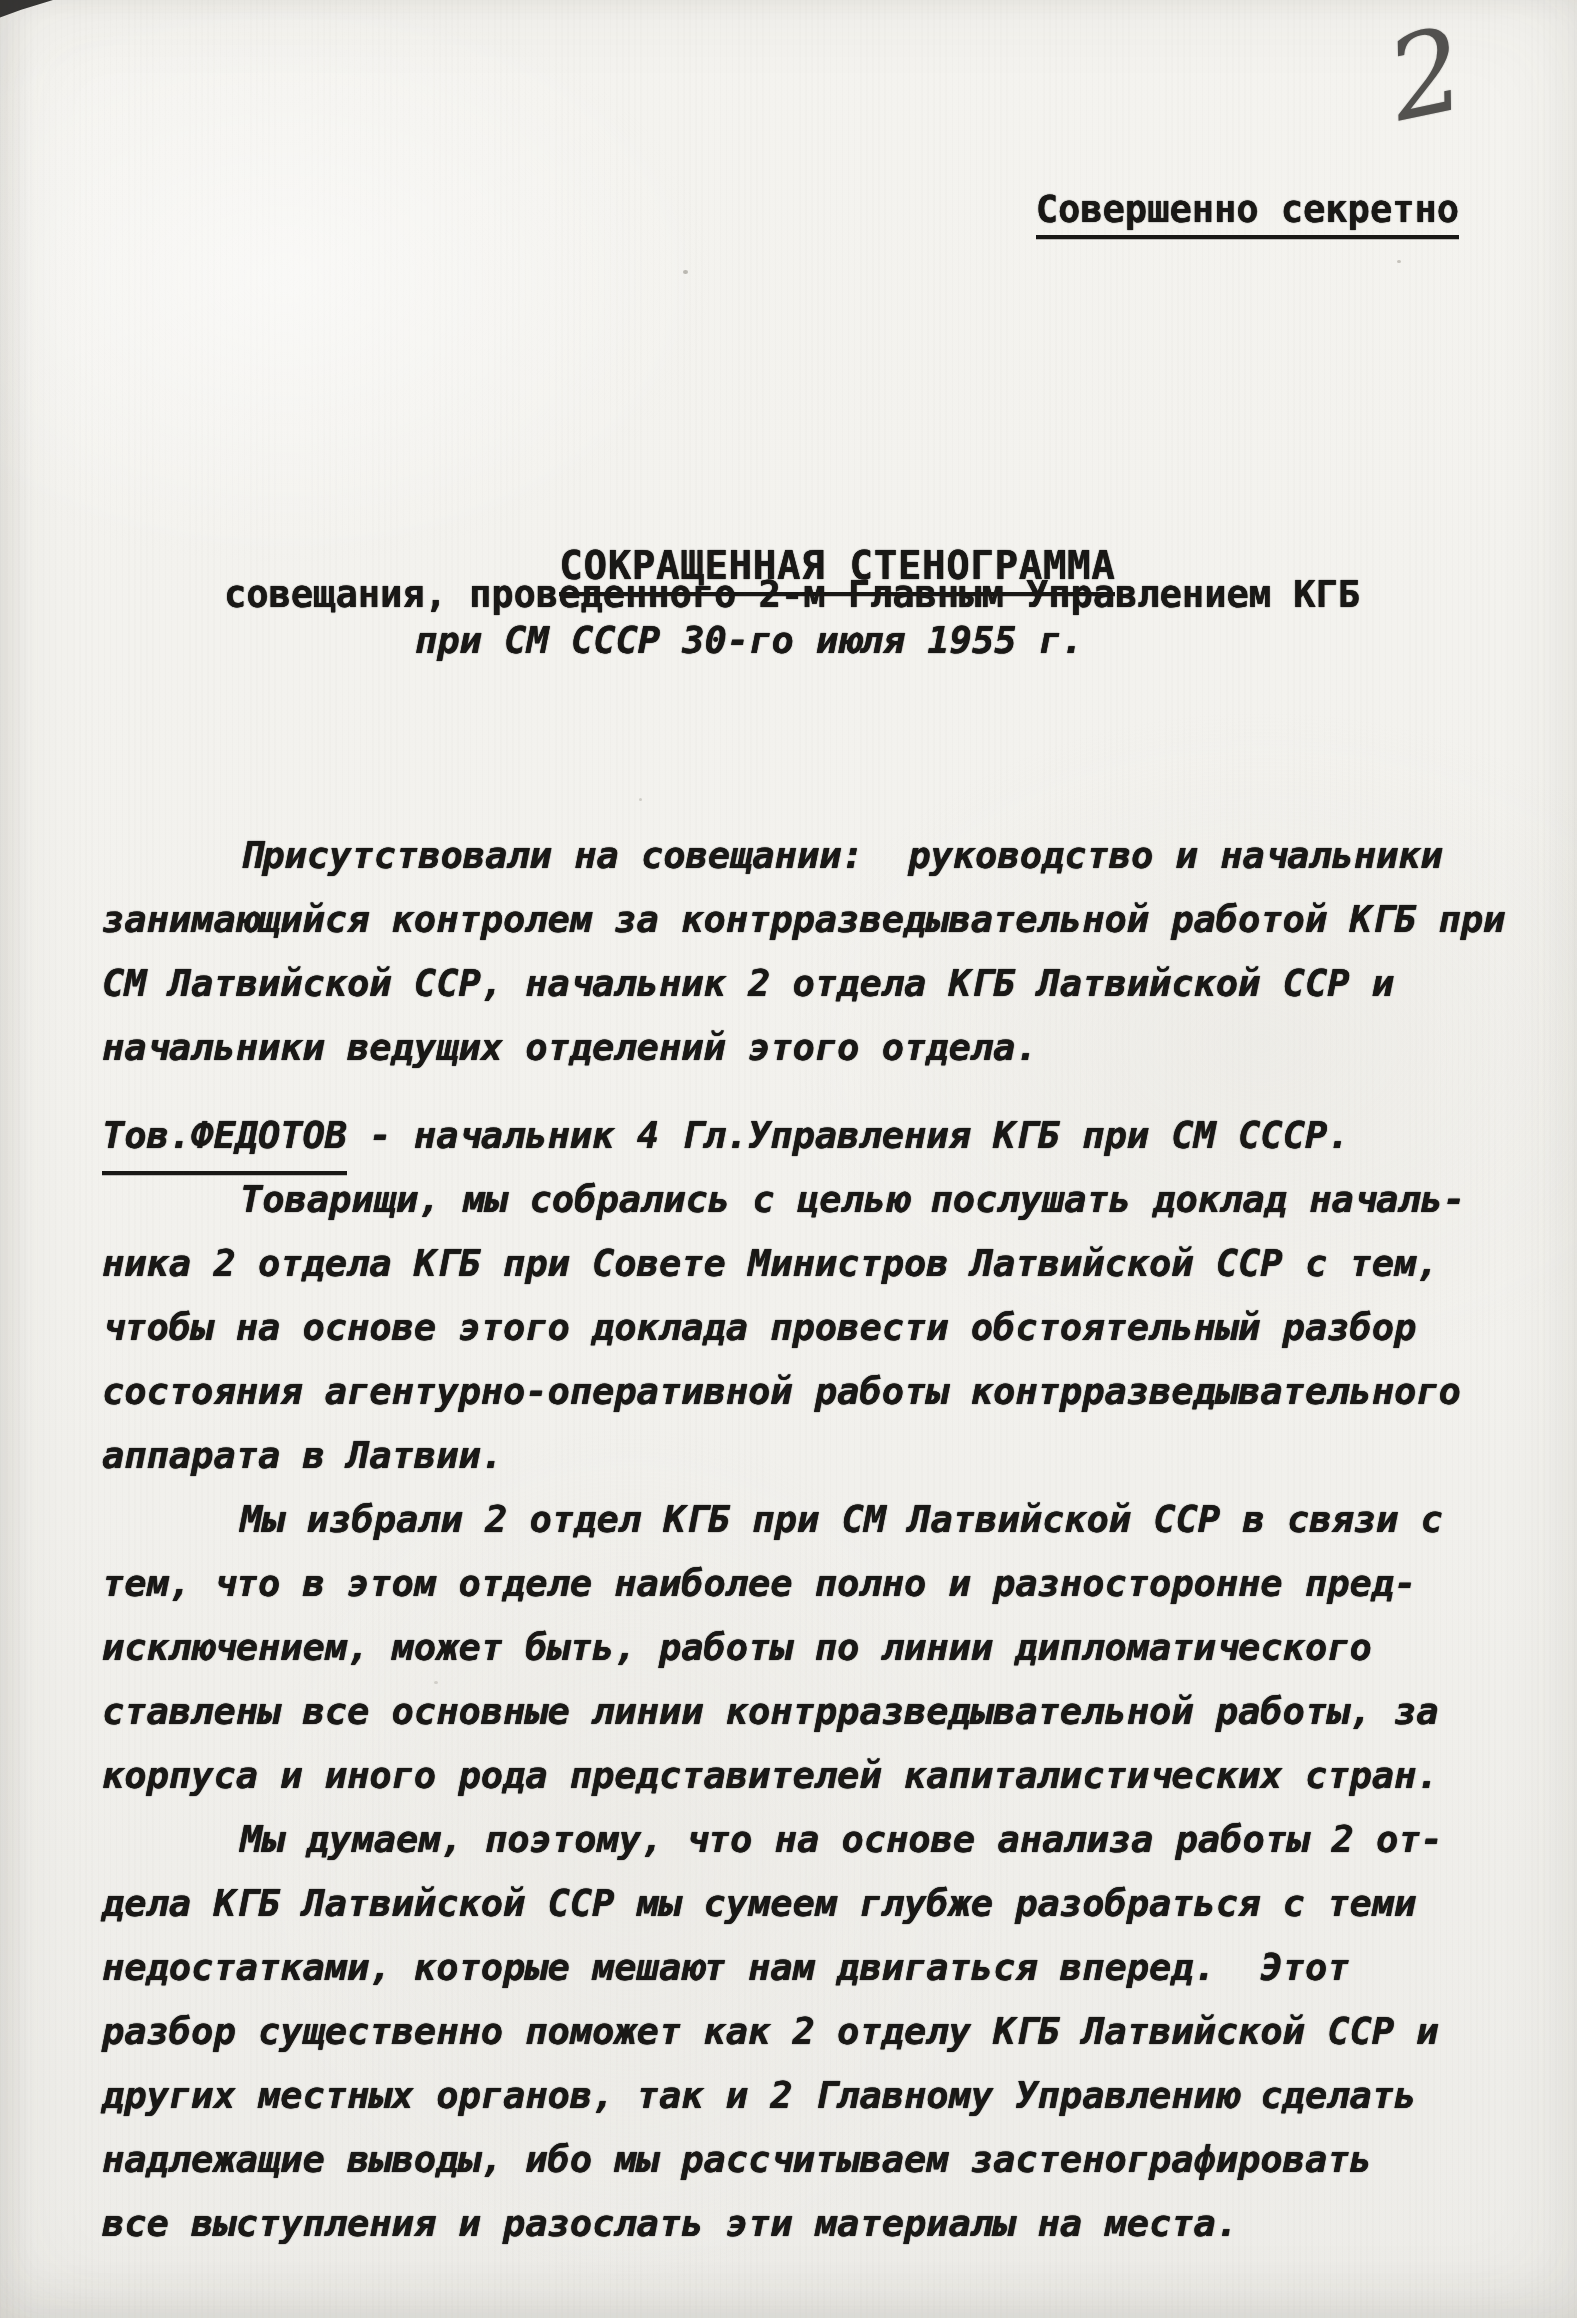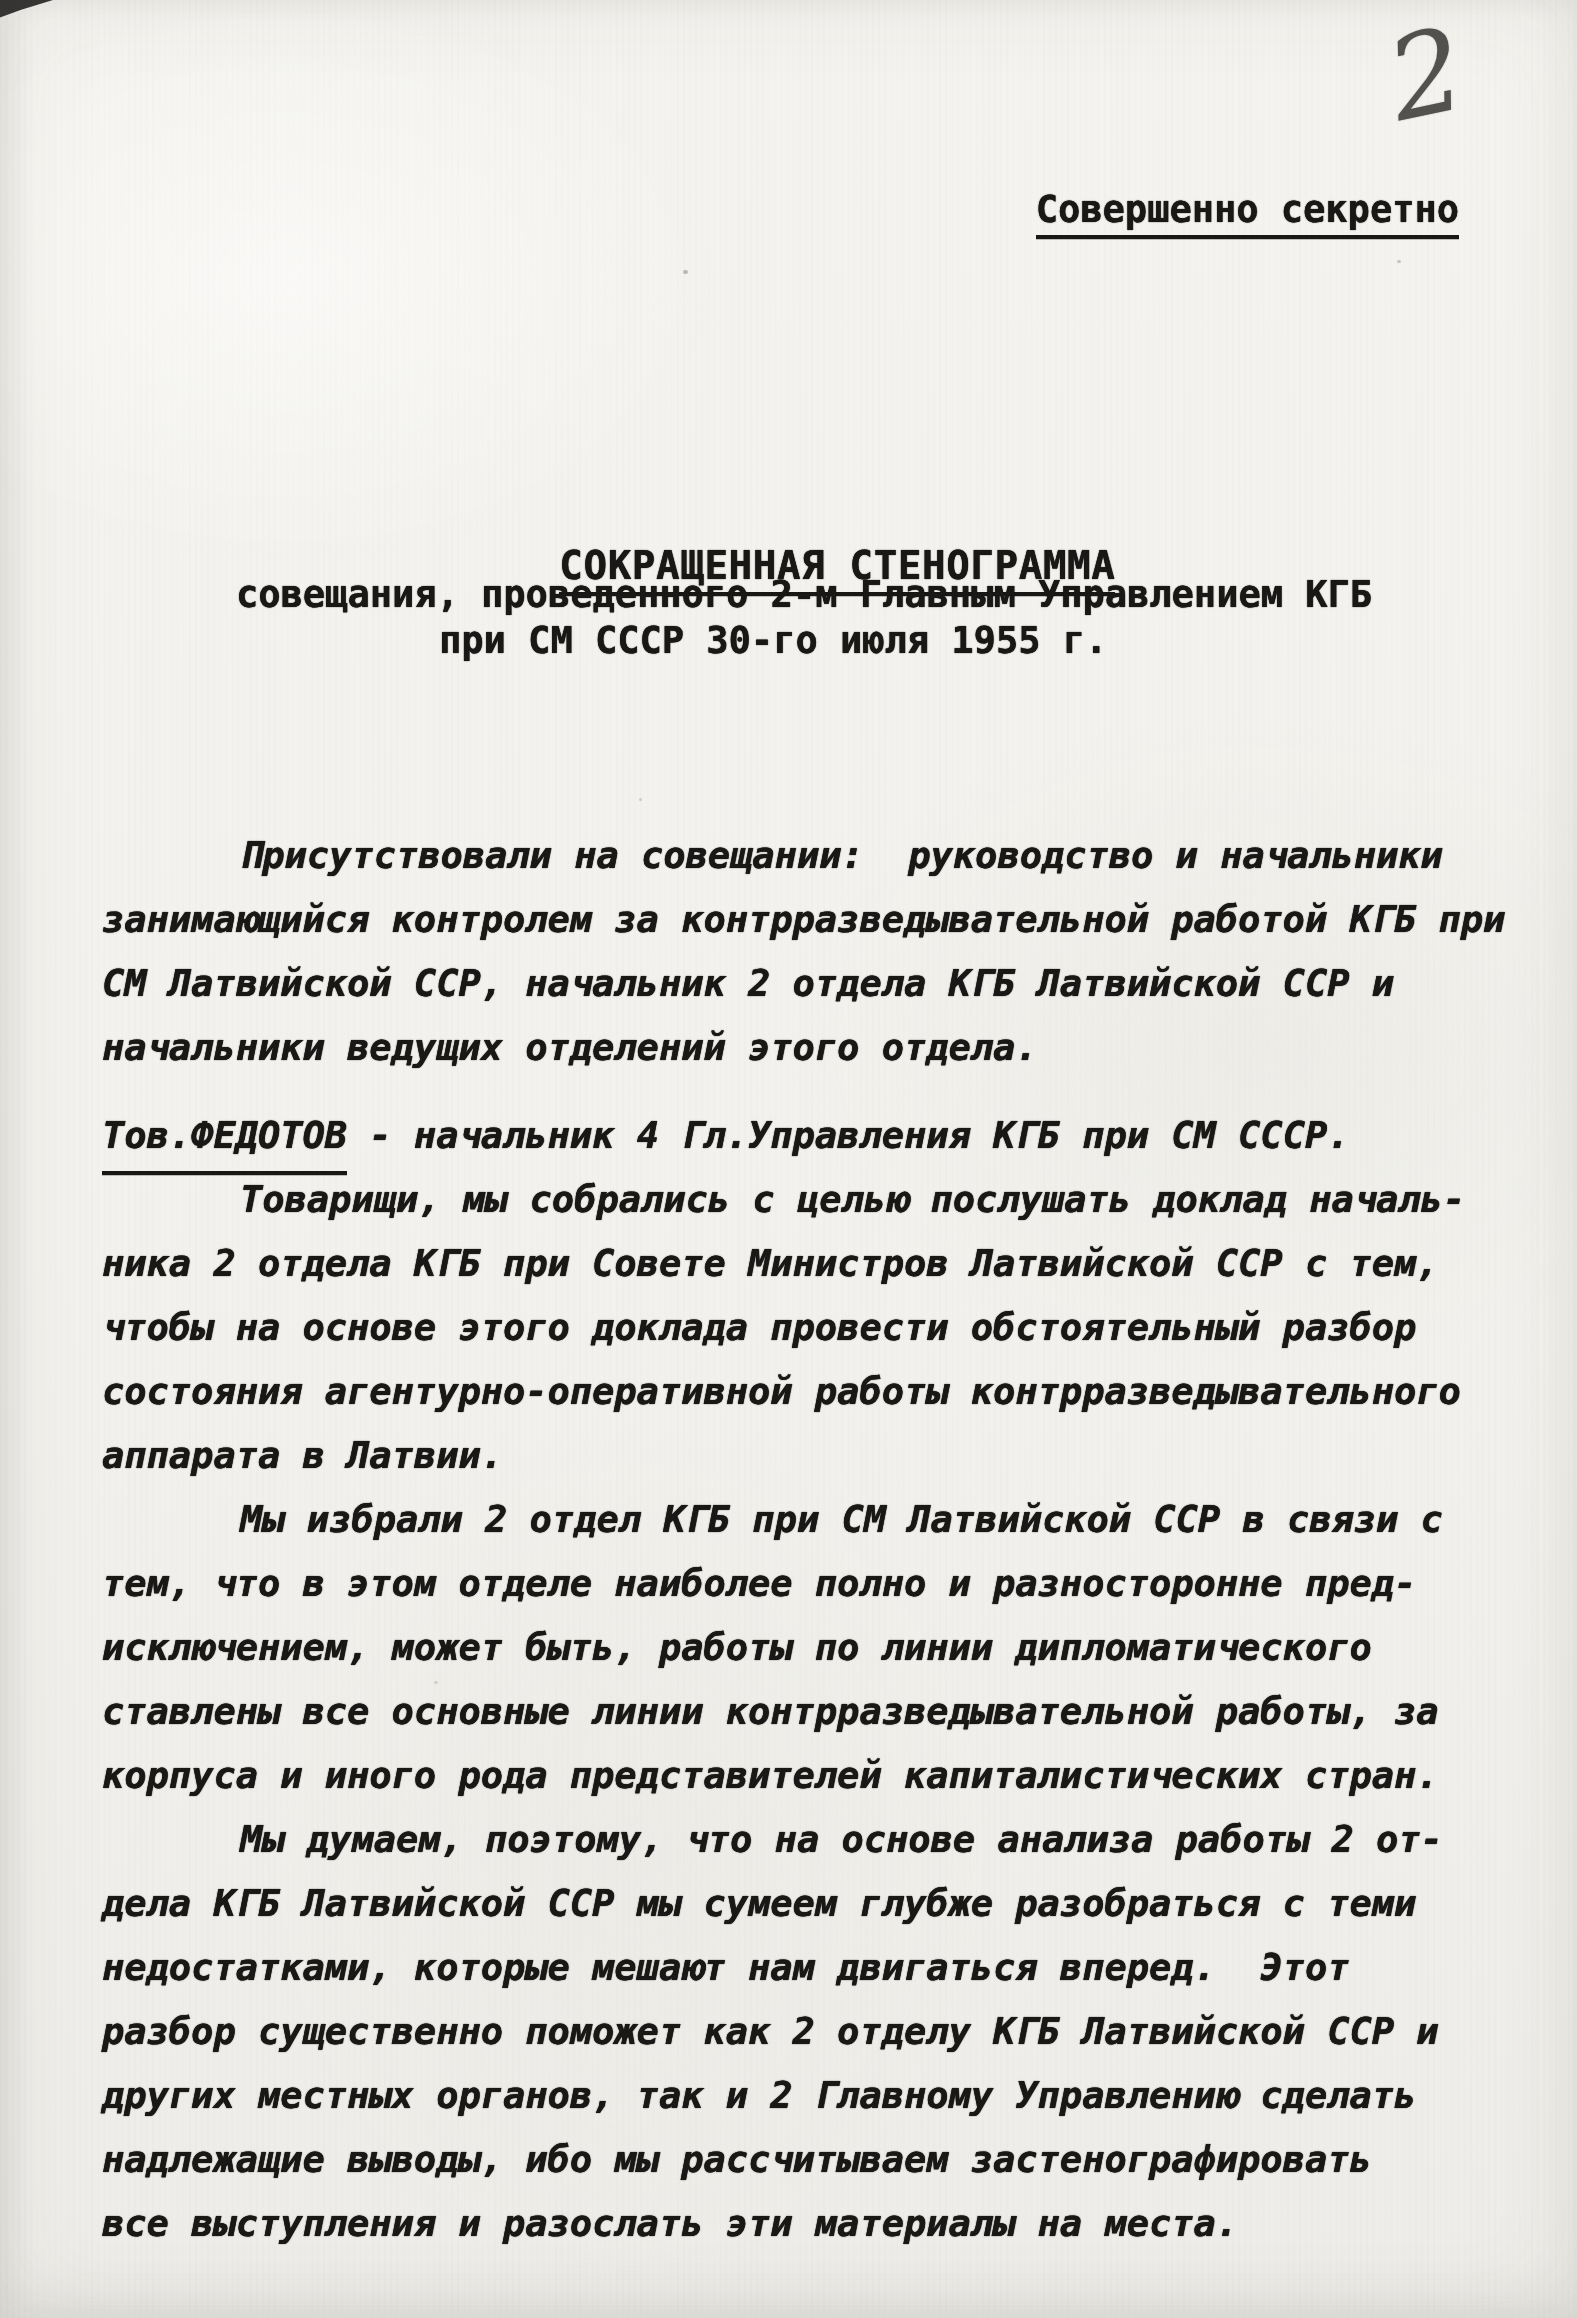--- a/index.html
+++ b/index.html
@@ -57,22 +57,22 @@
     box-shadow: 0 0.7px 0 rgba(25,24,22,0.35);
   }
   .title {
     position: absolute; top: 503px; left: 0; width: 1578px;
     text-align: center;
     font-size: 39px; line-height: 42px;
     letter-spacing: 0.7px;
     white-space: pre;
   }
   .subtitle { position: absolute; font-size: 37px; line-height: 41px; white-space: pre; }
-  .subtitle-1 { top: 574px; left: 224px; margin-left: 12px; }
-  .subtitle-2 { top: 620px; left: 439px; }
+  .subtitle-1 { top: 574px; left: 224px; }
+  .subtitle-2 { top: 620px; left: 415px; font-style: italic; }
 
   .body-text { position: absolute; left: 102px; top: 824px; width: 1429px; }
   .line {
     font-size: 37px;
     height: 64px; line-height: 64px;
     white-space: pre;
     font-style: italic;
   }
   .line.indent { text-indent: 138px; }
   .line.speaker { margin-top: 24.4px; }

